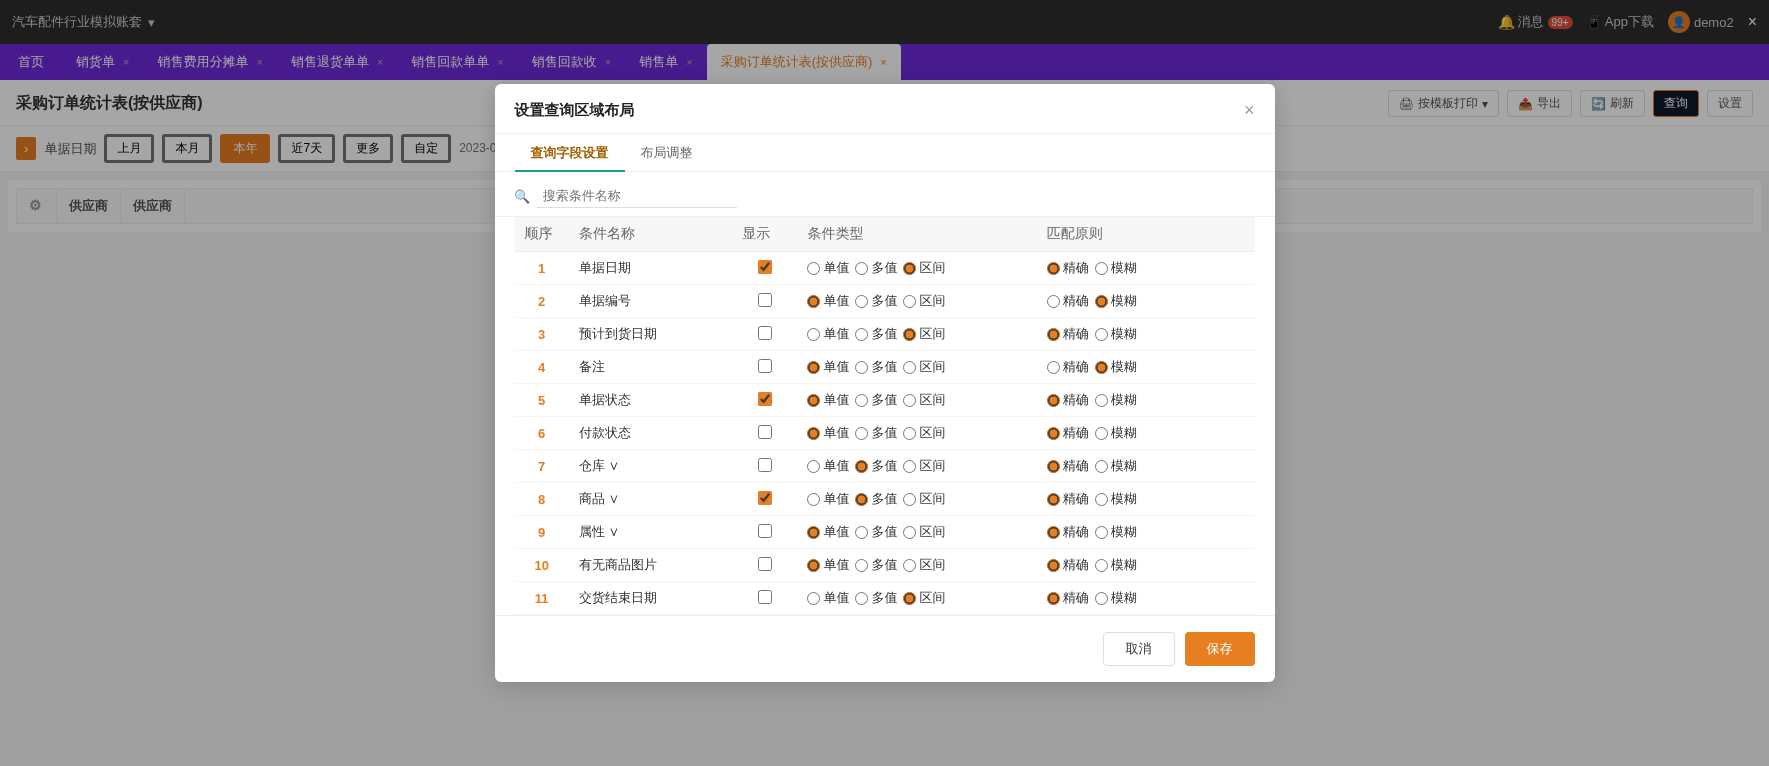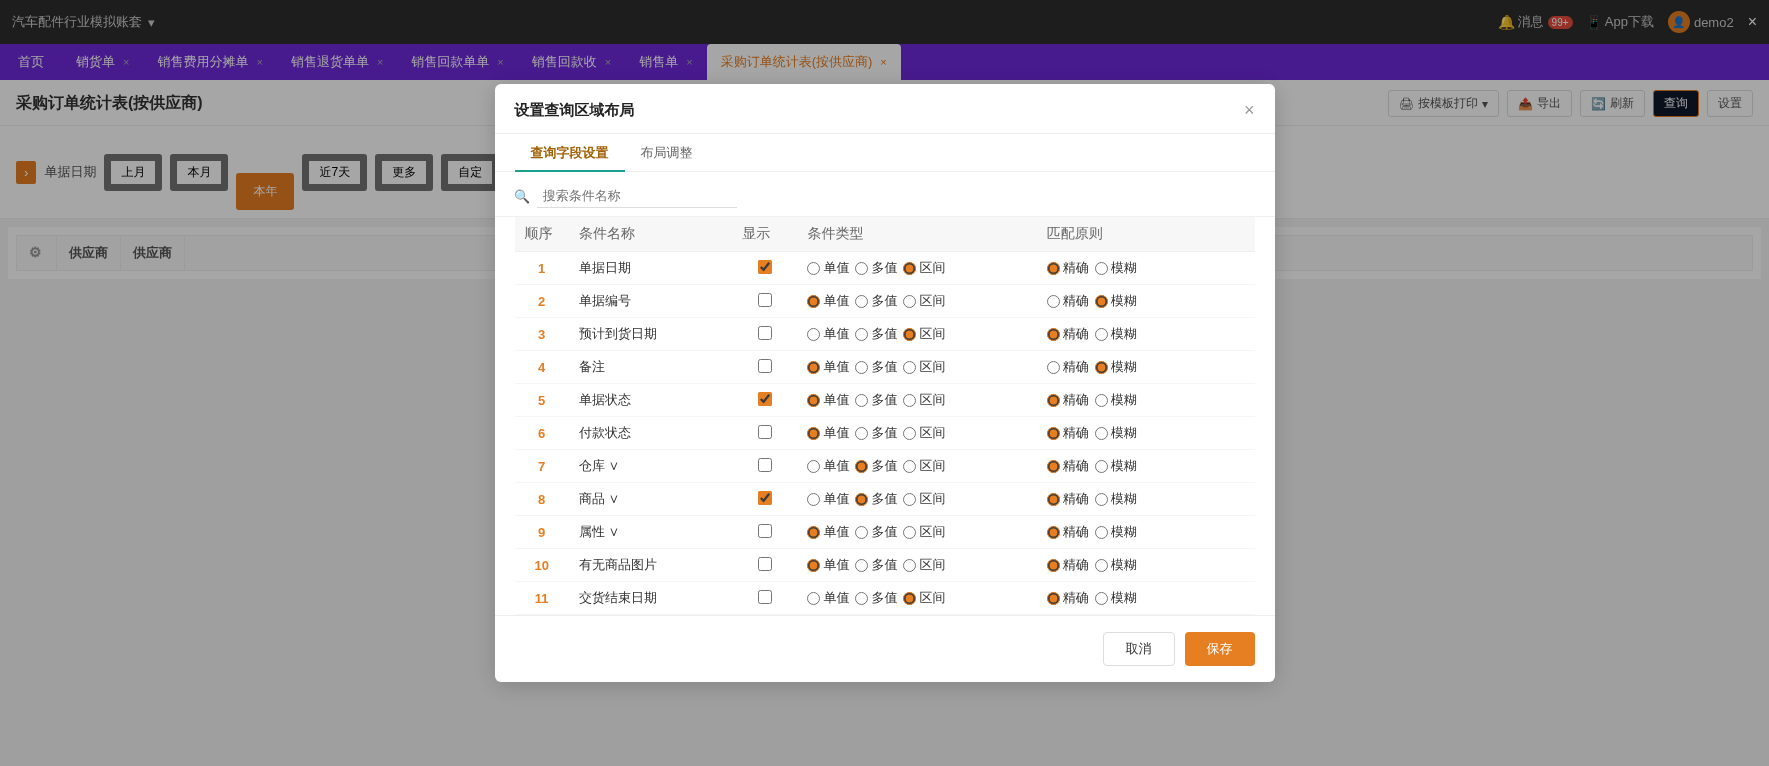--- a/index.html
+++ b/index.html
@@ -64,21 +64,21 @@
     
     .filter-bar {
       background: #fff;
       padding: 8px 16px;
       display: flex;
       align-items: center;
       gap: 8px;
       border-bottom: 1px solid #eee;
     }
     .filter-toggle { background: #e67e22; color: #fff; border: none; padding: 4px 8px; cursor: pointer; border-radius: 2px; }
-    .filter-btn { border: 7px solid #737373; background: #fff; padding: 3px 10px; border-radius: 3px; cursor: pointer; font-size: 12px; }
+    .filter-btn { border: 3px solid #737373; background: #fff; padding: 3px 10px; border-radius: 3px; cursor: pointer; font-size: 12px; }
     .filter-btn.active { background: #e67e22; color: #fff; border-color: #e67e22; }
     .filter-date { color: #777; font-size: 12px; }
 
     
     .table-area { background: #fff; margin: 8px; padding: 8px; }
     .table-header { display: flex; background: #f9f9f9; border: 1px solid #eee; }
     .th { padding: 8px 12px; font-weight: bold; color: #555; border-right: 1px solid #eee; }
 
     
     .overlay {
@@ -296,21 +296,21 @@
         </button>
       </div>
     </div>
   </div>
 
   <div class="filter-bar">
     <button class="filter-toggle">›</button>
     <span style="font-size:13px;color:#555;">单据日期</span>
     <button class="filter-btn">上月</button>
     <button class="filter-btn">本月</button>
-    <button class="filter-btn active" style="background:#e67e22;color:#fff;border-color:#e67e22;margin-top:39px;">本年</button>
+    <button class="filter-btn active" style="background:#e67e22;color:#fff;border-color:#e67e22;">本年</button>
     <button class="filter-btn">近7天</button>
     <button class="filter-btn">更多</button>
     <button class="filter-btn">自定</button>
     <span class="filter-date">2023-01-01 至 2023-12-31</span>
   </div>
 
   <div class="table-area">
     <div class="table-header">
       <div class="th" style="width:40px;">
         <span class="gear-icon">⚙</span>

